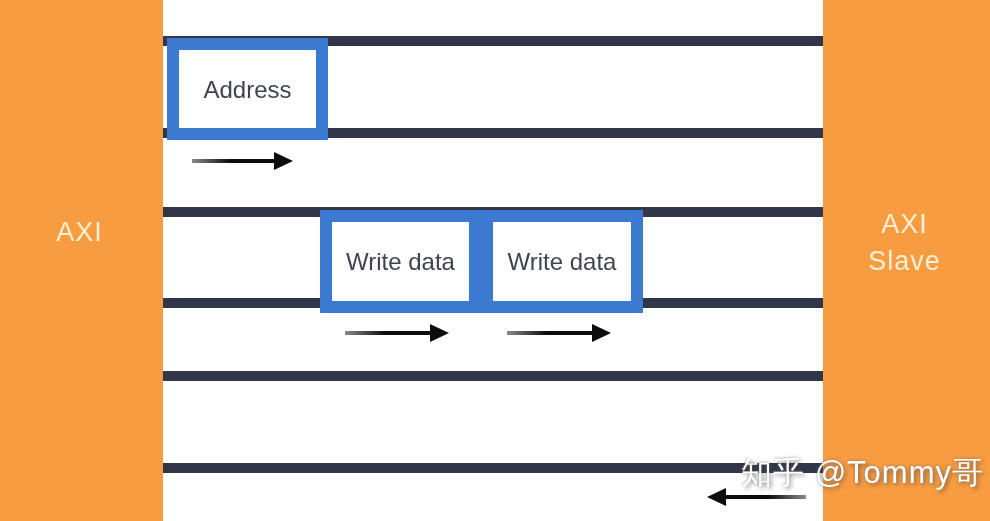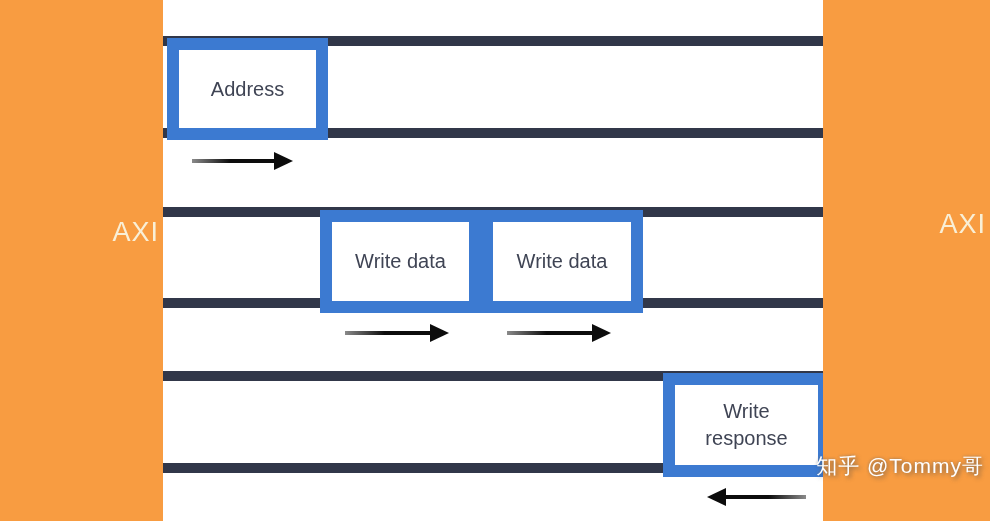--- a/index.html
+++ b/index.html
@@ -13,21 +13,21 @@
   
   .side-panel{
     position:absolute;top:0;bottom:0;
     background:var(--c-orange,#f89c41);
     z-index:3;
   }
   #left-panel{left:0;width:163px;}
   #right-panel{left:823px;width:167px;}
   .side-label{
     position:absolute;left:0;right:4px;
-    text-align:right;
+    text-align:center;
     color:var(--c-cream,#f9efd6);
     font-size:27px;
     letter-spacing:1px;
     line-height:37px;
     font-weight:400;
   }
   #left-panel .side-label{top:214px;}
   #right-panel .side-label{top:206px;}
 
   
@@ -46,21 +46,21 @@
   
   .xfer-box{
     position:absolute;
     background:#ffffff;
     border:12px solid var(--c-blue,#3c7ad1);
     box-sizing:border-box;
     display:flex;flex-direction:column;
     align-items:center;justify-content:center;
     z-index:2;
     color:var(--c-boxtext,#3f4454);
-    font-size:20px;line-height:27px;
+    font-size:24px;line-height:27px;
     text-align:center;
   }
   #box-address{left:167px;top:38px;width:161px;height:102px;}
   #box-wdata1{left:320px;top:210px;width:161px;height:103px;}
   #box-wdata2{left:481px;top:210px;width:162px;height:103px;}
   #box-wresp{left:663px;top:373px;width:167px;height:104px;}
 
   
   .arrow{position:absolute;z-index:2;height:18px;}
   .arrow .shaft{
@@ -83,21 +83,21 @@
   #arrow-w1{left:345px;top:324px;width:104px;}
   #arrow-w2{left:507px;top:324px;width:104px;}
   #arrow-b {left:707px;top:488px;width:99px;}
 
   
   #watermark{
     position:absolute;
     right:6px;top:452px;
     z-index:4;
     color:var(--c-wm,#ffffff);
-    font-size:21px;
+    font-size:31px;
     letter-spacing:1px;
     text-shadow:2px 2px 4px rgba(70,70,70,0.65), -1px -1px 2px rgba(120,120,120,0.35);
     white-space:nowrap;
   }
 </style>
 </head>
 <body>
 
 <div id="stage">
 
@@ -109,24 +109,20 @@
   <div class="channel-line" id="line-b-bot"></div>
 
   <div class="xfer-box" id="box-address">
     <span>Address</span>
   </div>
   <div class="xfer-box" id="box-wdata1">
     <span>Write data</span>
   </div>
   <div class="xfer-box" id="box-wdata2">
     <span>Write data</span>
-  </div>
-  <div class="xfer-box" id="box-wresp">
-    <span>Write</span>
-    <span>response</span>
   </div>
 
   <div class="arrow right" id="arrow-aw">
     <div class="shaft"></div>
     <div class="head"></div>
   </div>
   <div class="arrow right" id="arrow-w1">
     <div class="shaft"></div>
     <div class="head"></div>
   </div>
@@ -140,18 +136,19 @@
   </div>
 
   <div class="side-panel" id="left-panel">
     <div class="side-label">
       <div>AXI</div>
     </div>
   </div>
   <div class="side-panel" id="right-panel">
     <div class="side-label">
       <div>AXI</div>
+      <div>Slave</div>
     </div>
   </div>
 
   <div id="watermark">知乎 @Tommy哥</div>
 
 </div>
 
 </body></html>

